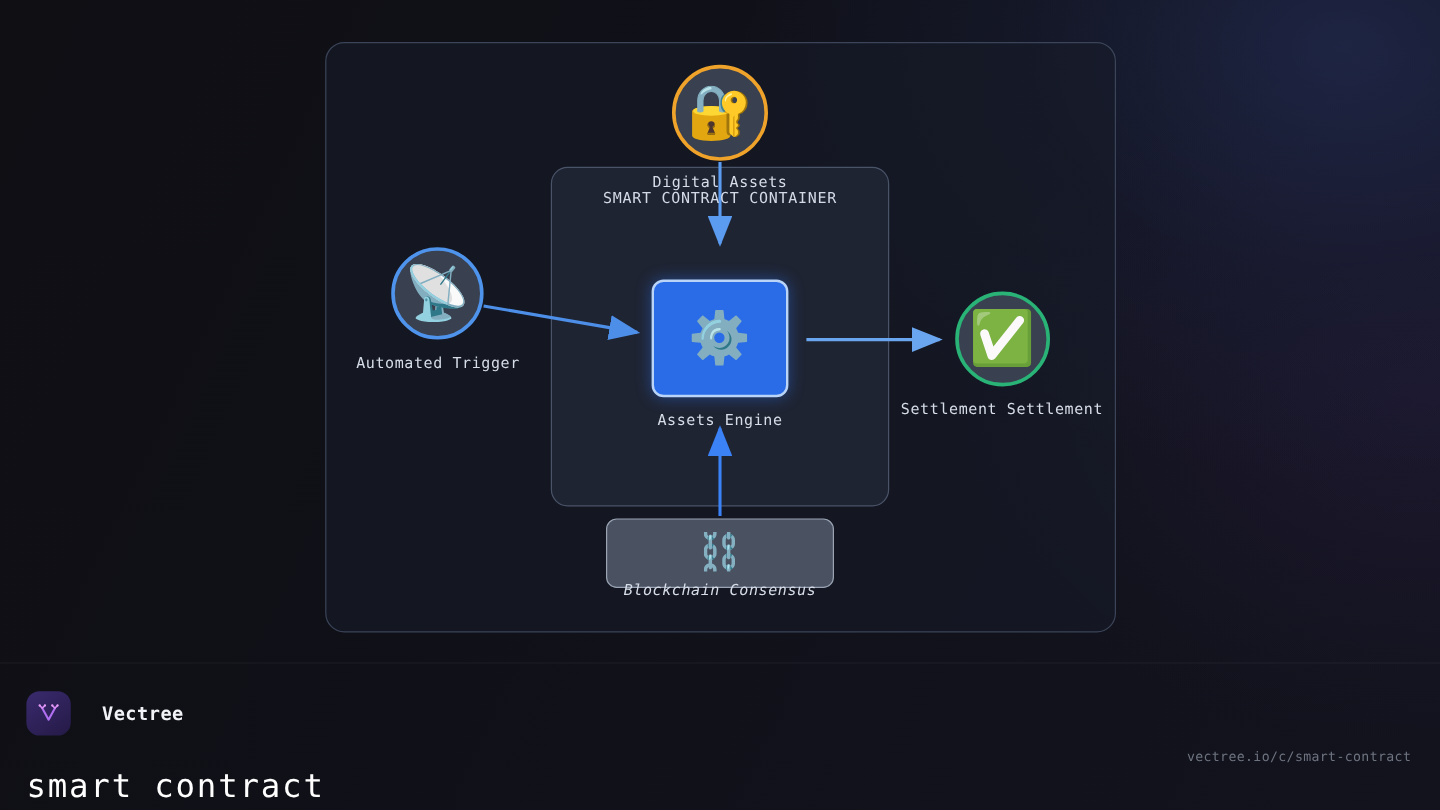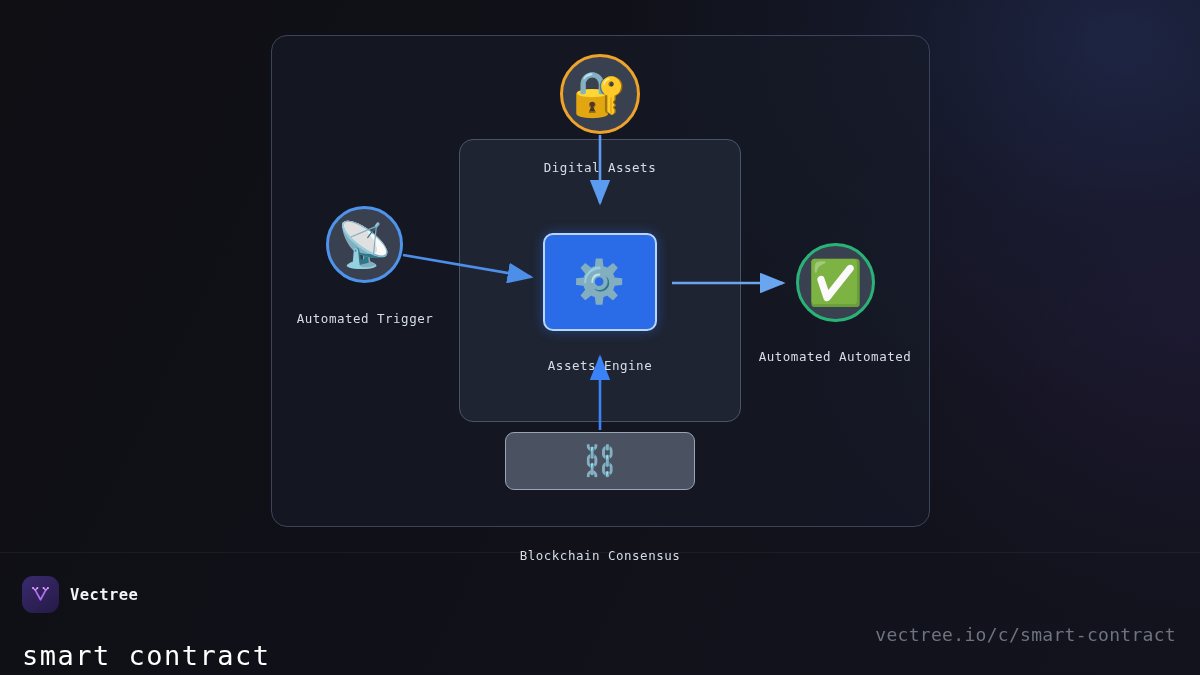--- a/index.html
+++ b/index.html
@@ -33,21 +33,21 @@
   }
   .inner-title {
     position:absolute; left:459px; top:157px; width:282px;
     text-align:center; font-size:12.5px; letter-spacing:0.6px;
     color:#d3dae6; white-space:nowrap;
   }
 
   
   .node-label {
     position:absolute; text-align:center; font-size:12.5px;
-    letter-spacing:0.5px; color:#d6dde8; white-space:nowrap;margin-top:16px;
+    letter-spacing:0.5px; color:#d6dde8; white-space:nowrap;
   }
 
   
   .circle-node {
     position:absolute; border-radius:50%;
     background:#39404f;
     display:flex; align-items:center; justify-content:center;
     font-size:44px; line-height:1;
   }
   .circle-node.gold   { border:3px solid #f0a32a; }
@@ -78,37 +78,37 @@
   
   #arrows { position:absolute; left:0; top:0; width:1200px; height:675px; pointer-events:none; }
 
   
   .footer-divider {
     position:absolute; left:0; top:552px; width:1200px; height:1px;
     background:rgba(255,255,255,0.05);
   }
   .brand-row {
     position:absolute; left:22px; top:576px;
-    display:flex; align-items:center; gap:11px;
+    display:flex; align-items:center; gap:26px;
   }
   .brand-logo {
     width:37px; height:37px; border-radius:11px;
     background:linear-gradient(145deg,#3a2a6e 0%,#241a46 100%);
     display:flex; align-items:center; justify-content:center;
   }
   .brand-name {
     font-size:15.5px; font-weight:bold; color:#f1f3f7; letter-spacing:0.4px;
   }
   .page-title {
     position:absolute; left:22px; top:640px;
     font-size:27px; font-weight:normal; color:#ffffff; letter-spacing:1.5px;
   }
   .page-url {
     position:absolute; right:24px; top:624px;
-    font-size:18px; color:#6d737f; letter-spacing:0.3px;
+    font-size:11px; color:#6d737f; letter-spacing:0.3px;
   }
 </style>
 </head>
 <body>
 
 <div id="stage">
 
   <div class="outer-panel"></div>
 
   <div class="inner-panel"></div>
@@ -136,40 +136,41 @@
     <line x1="672" y1="283" x2="783" y2="283" stroke="#6aa5f0" stroke-width="2.6" marker-end="url(#ah-c)"></line>
 
     <line x1="600" y1="430" x2="600" y2="357" stroke="#3b82f6" stroke-width="2.6" marker-end="url(#ah-d)"></line>
   </svg>
 
   <div class="circle-node gold" style="left:560px; top:54px; width:80px; height:80px;">
     <span>🔐</span>
   </div>
   <div class="node-label" style="left:500px; top:144px; width:200px;">Digital Assets</div>
 
+  <div class="inner-title">SMART CONTRACT CONTAINER</div>
 
   <div class="circle-node blue" style="left:326px; top:206px; width:77px; height:77px;">
     <span>📡</span>
   </div>
   <div class="node-label" style="left:265px; top:295px; width:200px;">Automated Trigger</div>
 
   <div class="logic-box">
     <span>⚙️</span>
   </div>
   <div class="node-label" style="left:500px; top:342px; width:200px;">Assets Engine</div>
 
   <div class="circle-node green" style="left:796px; top:243px; width:79px; height:79px;">
     <span>✅</span>
   </div>
-  <div class="node-label" style="left:735px; top:333px; width:200px;">Automated Automated</div>
+  <div class="node-label" style="left:735px; top:333px; width:200px;">Settlement Settlement</div>
 
   <div class="chain-box">
     <span>⛓️</span>
   </div>
-  <div class="node-label" style="left:500px; top:532px; width:200px;">Blockchain Consensus</div>
+  <div class="node-label" style="left:500px; top:484px; width:200px;font-style:italic;">Blockchain Consensus</div>
 
   <div class="footer-divider"></div>
 
   <div class="brand-row">
     <div class="brand-logo">
       <svg width="21" height="21" viewBox="0 0 24 24">
         <path d="M6 7 L12 18 L18 7" fill="none" stroke="#b06ef0" stroke-width="2" stroke-linecap="round" stroke-linejoin="round"></path>
         <path d="M6 7 L3.5 4.5 M6 7 L8.5 4.5 M18 7 L15.5 4.5 M18 7 L20.5 4.5" fill="none" stroke="#d98ef5" stroke-width="1.6" stroke-linecap="round"></path>
         <circle cx="3.5" cy="4.5" r="1.1" fill="#e59bf7"></circle>
         <circle cx="8.5" cy="4.5" r="1.1" fill="#e59bf7"></circle>

